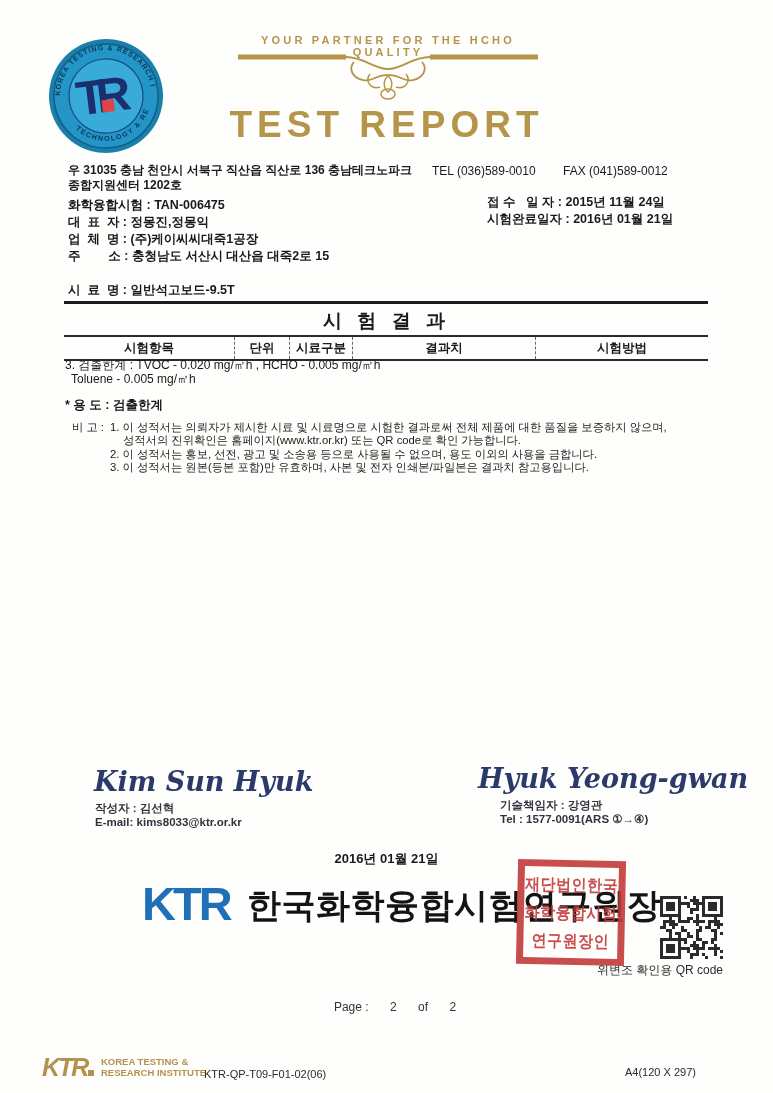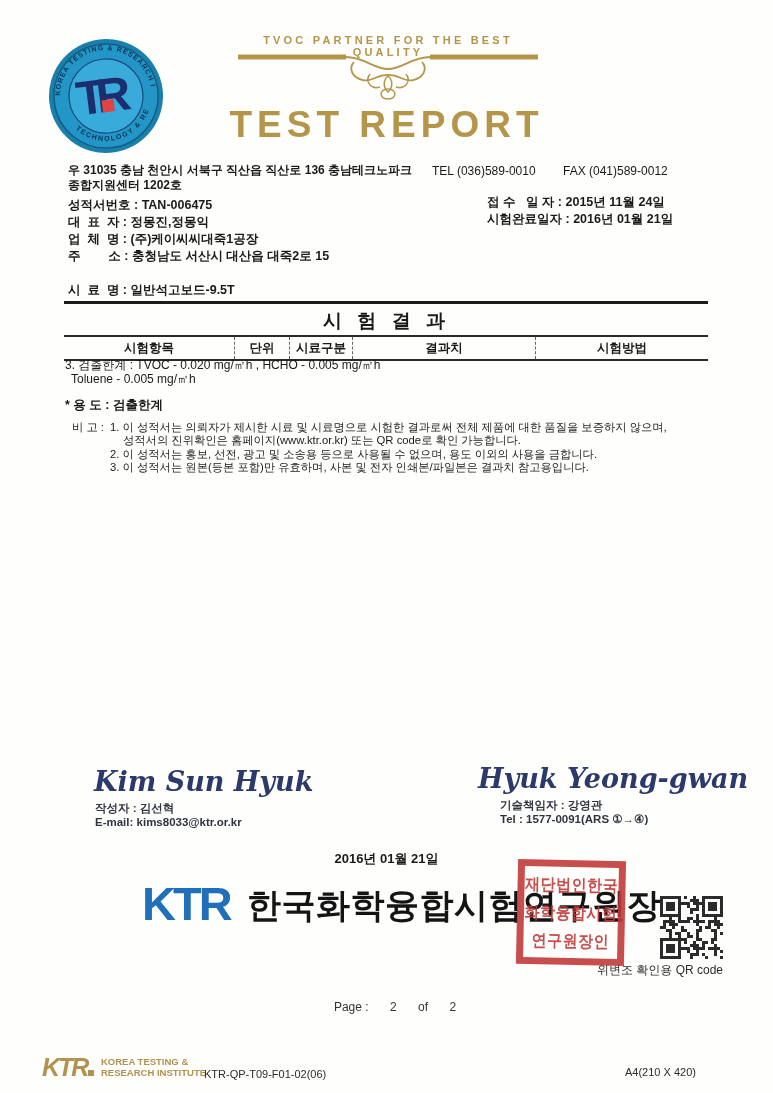--- a/index.html
+++ b/index.html
@@ -102,21 +102,21 @@
         <path id="arcBottom" d="M 18,78 A 45,45 0 0 0 102,78" fill="none"></path>
         <text font-size="7" fill="#0d3558" font-weight="bold" letter-spacing="1.5">
           <textPath href="#arcBottom" startOffset="14%">TECHNOLOGY &amp; RELIABILITY</textPath>
         </text>
         <text x="30" y="78" font-size="48" font-weight="bold" fill="#1b2f6e" letter-spacing="-9">TR</text>
         <rect x="55" y="66" width="12" height="12" fill="#e04343"></rect>
       </g>
     </svg>
   </div>
 
-  <div class="abs tagline">TVOC PARTNER FOR THE BEST QUALITY</div>
+  <div class="abs tagline">YOUR PARTNER FOR THE HCHO QUALITY</div>
   <div class="abs flourish">
     <svg width="300" height="52" viewBox="0 0 300 52">
       <g stroke="#b5954a" fill="none">
         <path d="M0,7 H108" stroke-width="5"></path>
         <path d="M192,7 H300" stroke-width="5"></path>
         <path d="M108,7 C126,7 136,19 150,19 C164,19 174,7 192,7" stroke-width="1.8"></path>
         <path d="M116,12 c-9,10 6,24 21,16 c8,-4 18,-4 26,0 c15,8 30,-6 21,-16" stroke-width="1.8"></path>
         <path d="M132,24 c-6,8 2,16 10,13 M168,24 c6,8 -2,16 -10,13" stroke-width="1.5"></path>
         <path d="M150,26 c-5,4 -5,12 0,16 c5,-4 5,-12 0,-16 Z" stroke-width="1.5"></path>
         <path d="M143,44 a7,5 0 1,0 14,0 a7,5 0 1,0 -14,0" stroke-width="1.5"></path>
@@ -127,21 +127,21 @@
 
   <div class="abs addr">
     <div>우 31035 충남 천안시 서북구 직산읍 직산로 136 충남테크노파크</div>
     <div>종합지원센터 1202호</div>
   </div>
   <div class="abs tel">TEL (036)589-0010</div>
   <div class="abs fax">FAX (041)589-0012</div>
 
   <div class="abs info-left">
     <div class="field">
-      <span class="lbl ws-pre">성적서번호 :</span>
+      <span class="lbl ws-pre">화학융합시험 :</span>
       <span>TAN-006475</span>
     </div>
     <div class="field">
       <span class="lbl ws-pre">대  표  자 :</span>
       <span>정몽진,정몽익</span>
     </div>
     <div class="field">
       <span class="lbl ws-pre">업  체  명 :</span>
       <span>(주)케이씨씨대죽1공장</span>
     </div>
@@ -445,15 +445,15 @@
   </div>
 
   <div class="abs ftr-logo">
     <span>KTR</span><span class="sq"></span>
   </div>
   <div class="abs ftr-org">
     <div>KOREA TESTING &amp;</div>
     <div>RESEARCH INSTITUTE</div>
   </div>
   <div class="abs ftr-code">KTR-QP-T09-F01-02(06)</div>
-  <div class="abs ftr-paper">A4(210 X 420)</div>
+  <div class="abs ftr-paper">A4(120 X 297)</div>
 
 </div>
 
 </body></html>

